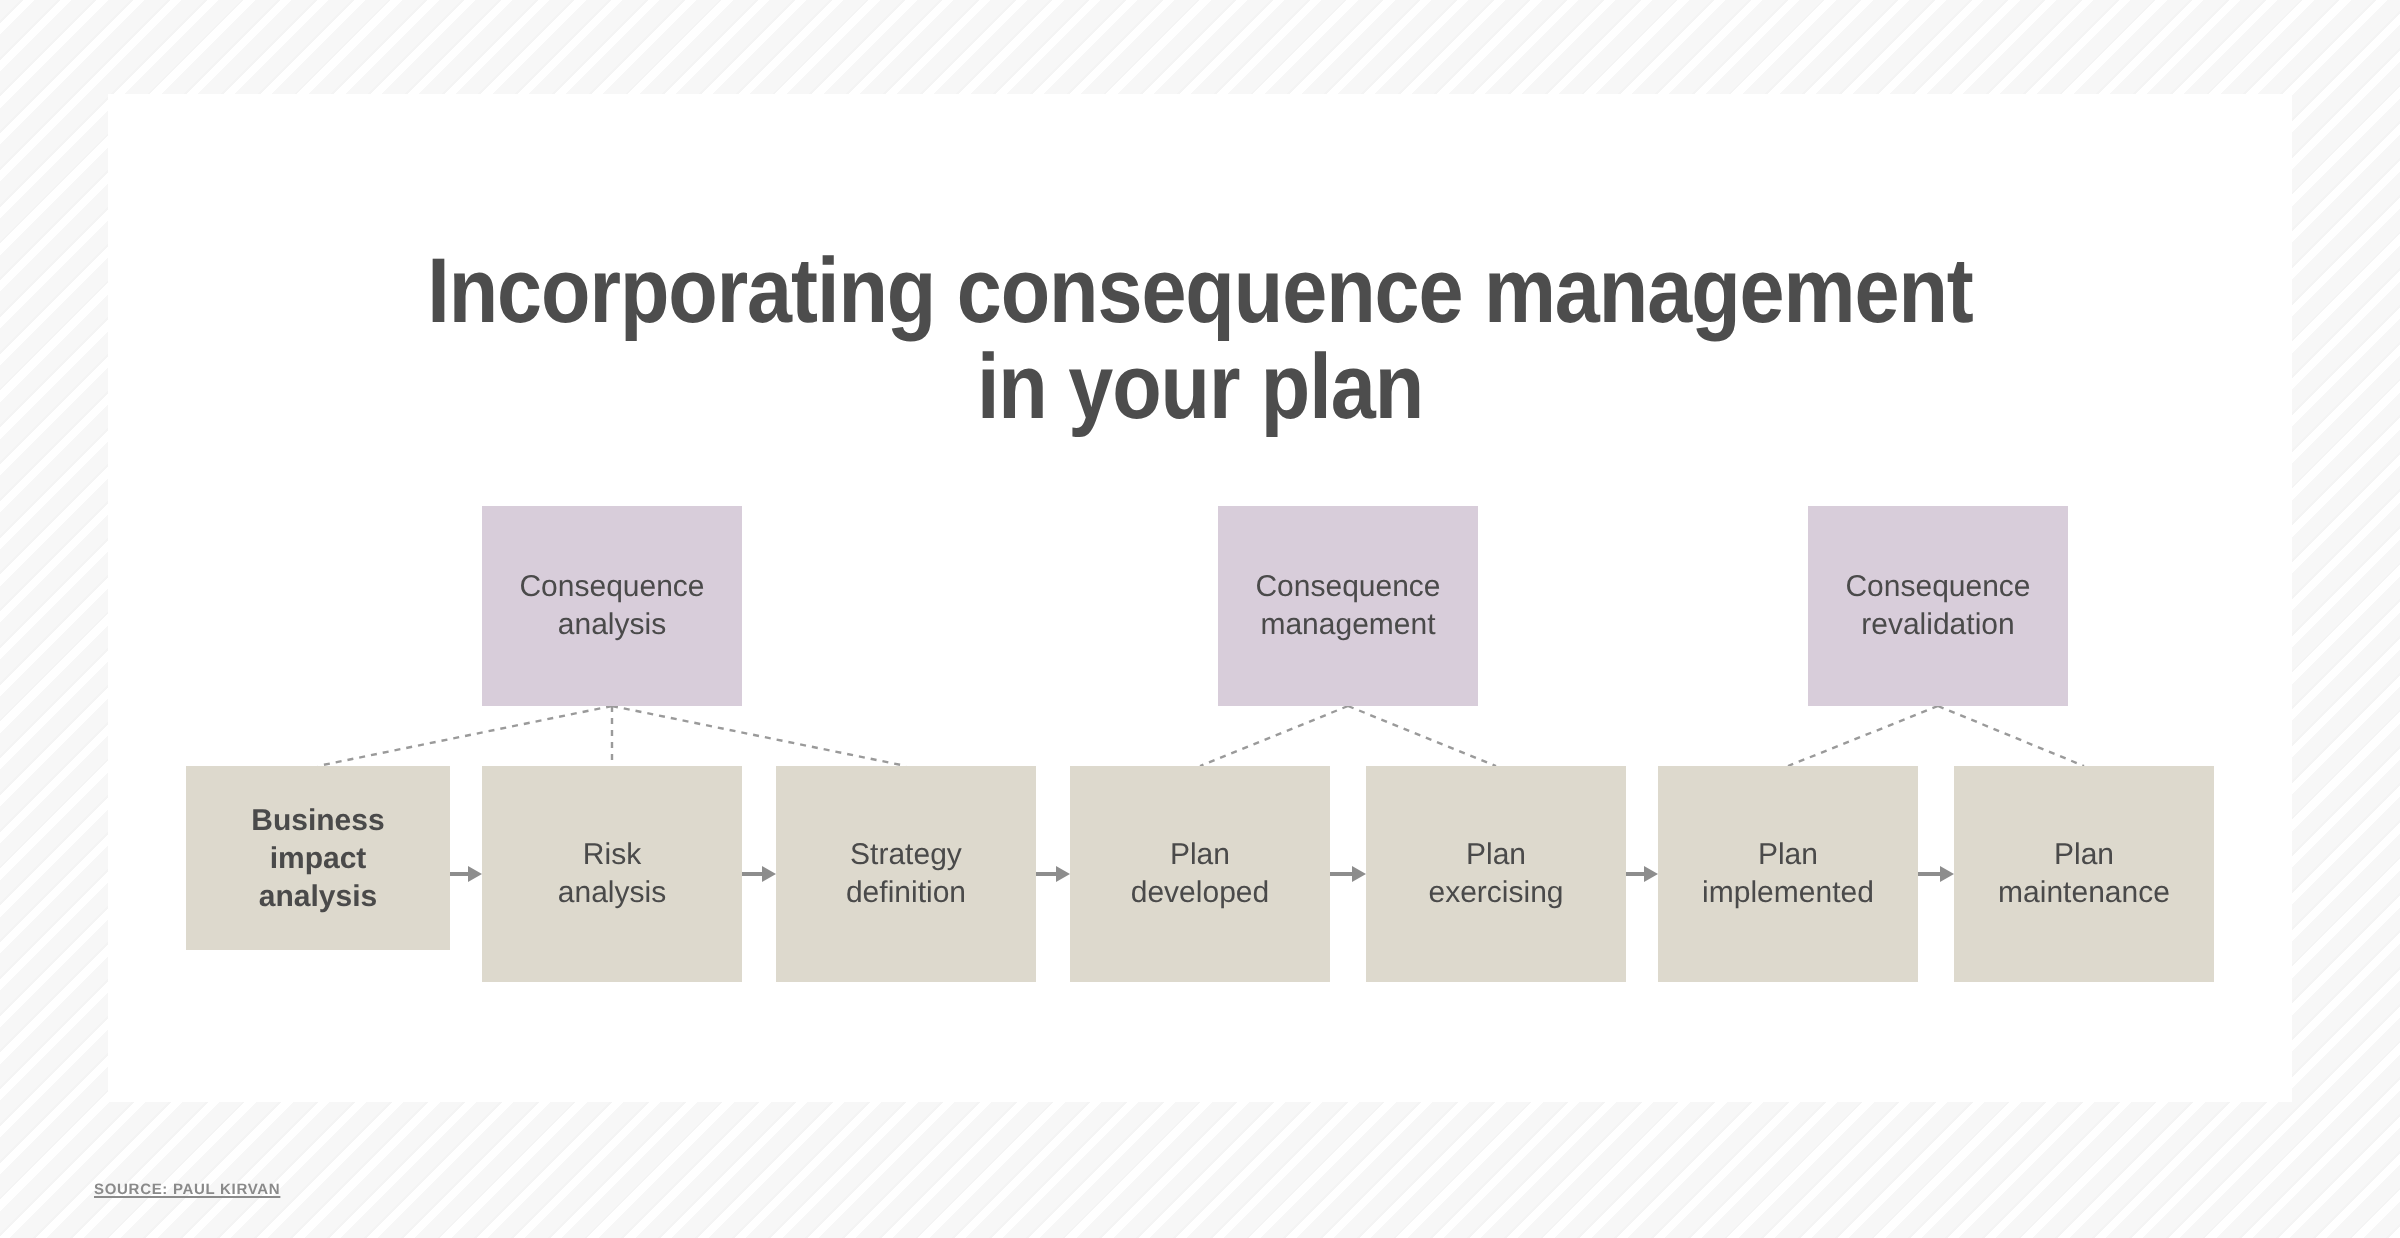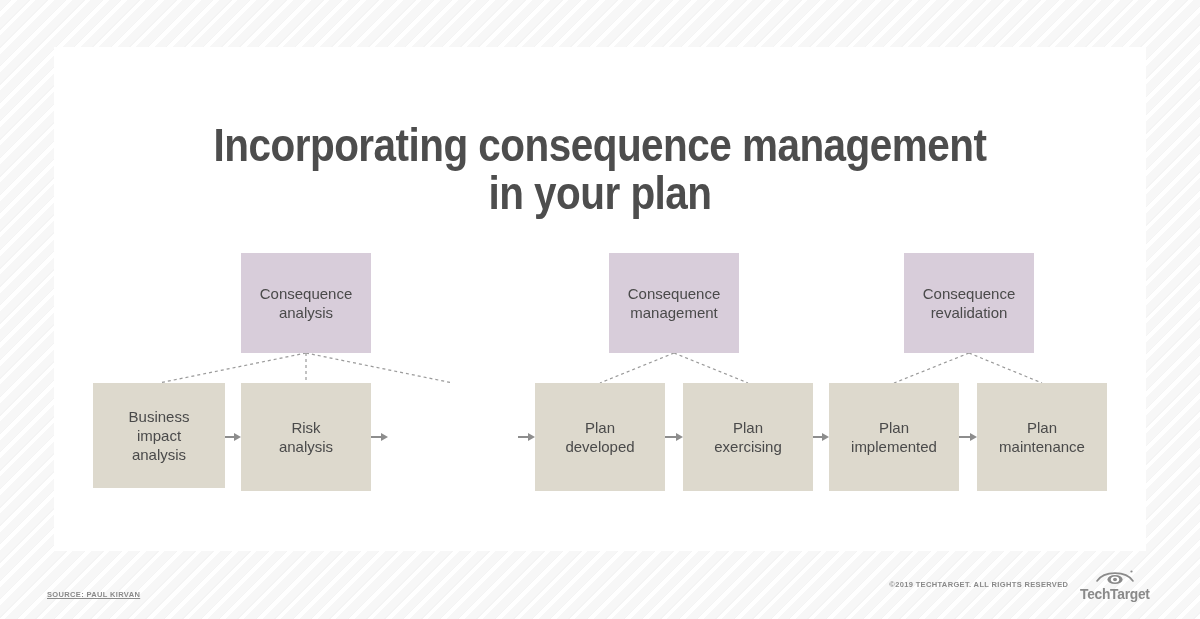--- a/index.html
+++ b/index.html
@@ -167,29 +167,33 @@
       </div>
       <div class="node purple" style="left:555px;top:206px;width:130px;height:100px;">
         <span>Consequence
 management</span>
       </div>
       <div class="node purple" style="left:850px;top:206px;width:130px;height:100px;">
         <span>Consequence
 revalidation</span>
       </div>
 
-      <div class="node beige" style="left:39px;top:336px;width:132px;height:105px;">
+      <div class="node beige" style="left:39px;top:336px;width:132px;height:92px;font-weight:bold;">
         <span>Business
 impact
 analysis</span>
       </div>
       <div class="node beige" style="left:187px;top:336px;width:130px;height:108px;">
         <span>Risk
 analysis</span>
       </div>
+      <div class="node beige" style="left:334px;top:336px;width:130px;height:108px;">
+        <span>Strategy
+definition</span>
+      </div>
       <div class="node beige" style="left:481px;top:336px;width:130px;height:108px;">
         <span>Plan
 developed</span>
       </div>
       <div class="node beige" style="left:629px;top:336px;width:130px;height:108px;">
         <span>Plan
 exercising</span>
       </div>
       <div class="node beige" style="left:775px;top:336px;width:130px;height:108px;">
         <span>Plan
@@ -223,27 +227,14 @@
       <div class="arrow" style="left:905px;top:385px;width:18px;">
         <div class="shaft"></div>
         <div class="head"></div>
       </div>
 
     </div>
   </div>
 
   <div id="footer-left">SOURCE: PAUL KIRVAN</div>
 
-  <div id="footer-right">
-    <div id="copyright">©2019 TECHTARGET. ALL RIGHTS RESERVED</div>
-    <div id="tt-logo">
-      <svg width="40" height="17" viewBox="0 0 40 17">
-        <path d="M2 13 C9 2.5, 31 2.5, 38 13" fill="none" stroke="#8a8a8a" stroke-width="1.6" stroke-linecap="round"></path>
-        <ellipse cx="20" cy="11.5" rx="7.6" ry="4.6" fill="#8a8a8a"></ellipse>
-        <ellipse cx="20" cy="11.5" rx="4.2" ry="3" fill="#ffffff"></ellipse>
-        <ellipse cx="20" cy="11.5" rx="2" ry="1.7" fill="#8a8a8a"></ellipse>
-        <circle cx="36.5" cy="3.5" r="1.1" fill="#8a8a8a"></circle>
-      </svg>
-      <div id="tt-word">TechTarget</div>
-    </div>
-  </div>
 
 </div>
 
 </body></html>

